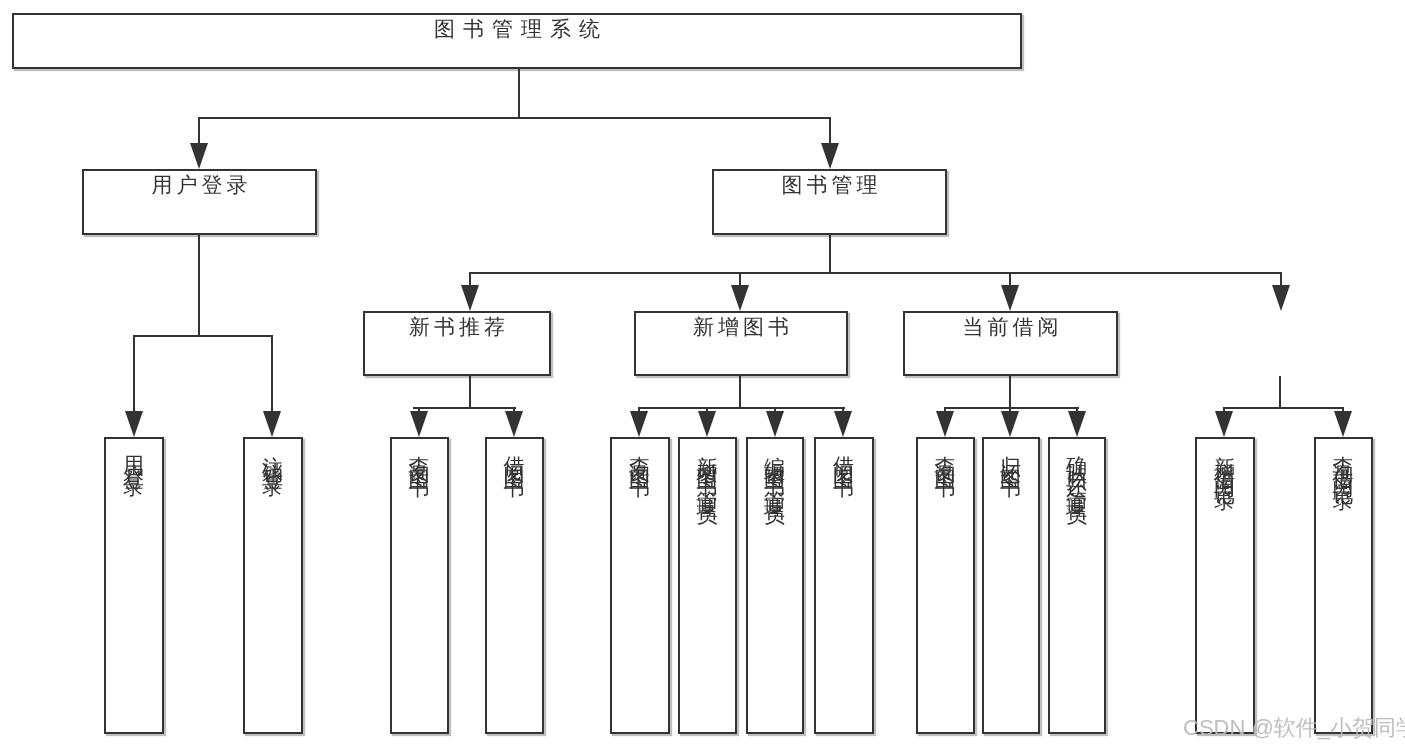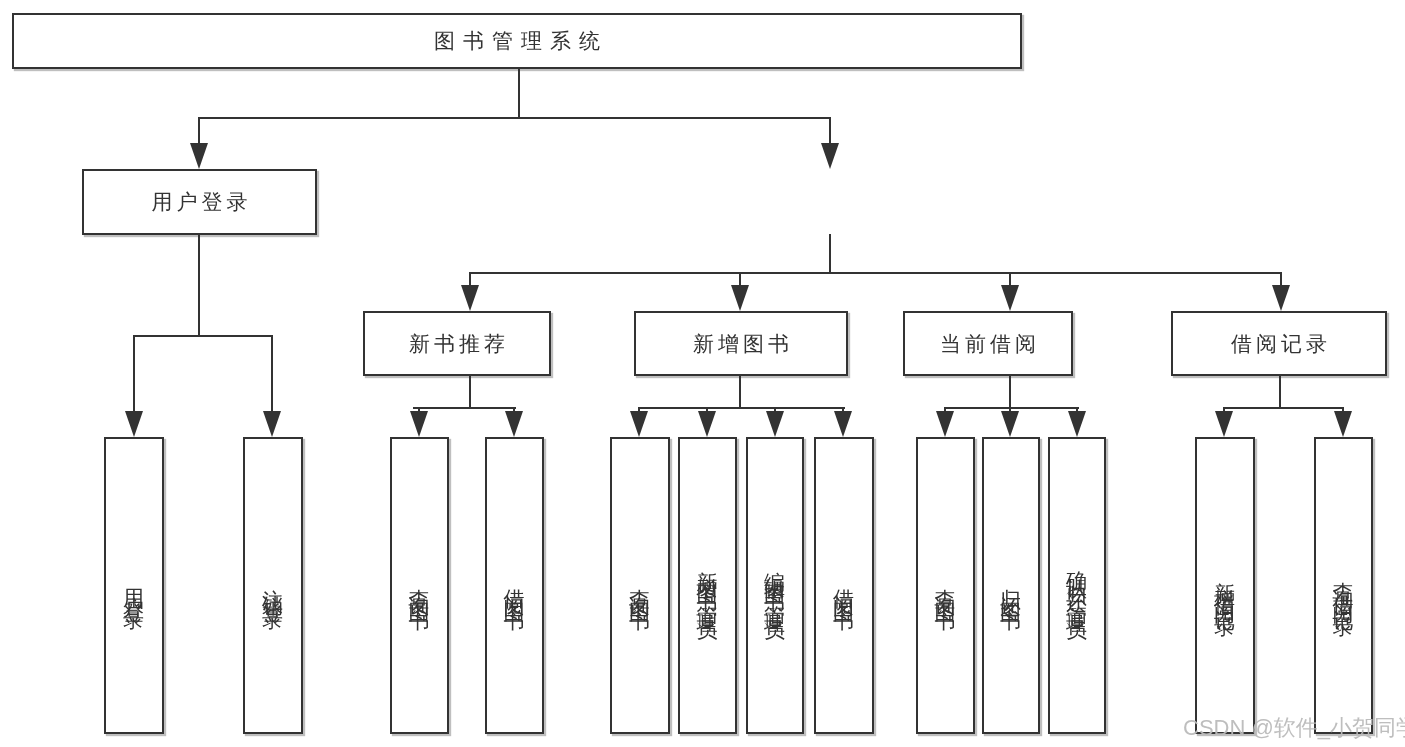--- a/index.html
+++ b/index.html
@@ -3,21 +3,21 @@
 <meta charset="utf-8">
 <style>
   html,body{margin:0;padding:0;background:#ffffff;}
   .canvas{
     position:relative;width:1405px;height:747px;background:#ffffff;overflow:hidden;
     font-family:"Liberation Sans",sans-serif;color:#333333;
   }
   .box{
     position:absolute;box-sizing:border-box;background:#ffffff;
     border:2px solid #333333;box-shadow:2px 2px 1px rgba(0,0,0,0.25);
-    display:flex;align-items:center;justify-content:center;
+    display:flex;align-items:flex-start;justify-content:center;
     font-size:21px;color:#333333;
   }
   .hbox span{letter-spacing:4px;text-indent:4px;white-space:nowrap;}
   .rootbox span{letter-spacing:8px;text-indent:8px;}
   .vbox span{
     writing-mode:vertical-rl;text-orientation:mixed;
     letter-spacing:7px;line-height:1;white-space:nowrap;
   }
   .line{position:absolute;background:#333333;}
   .arrow{
@@ -35,32 +35,32 @@
 
 <div class="canvas">
 
   <div class="box hbox rootbox" style="left:12px;top:13px;width:1010px;height:56px">
     <span>图书管理系统</span>
   </div>
 
   <div class="box hbox" style="left:82px;top:169px;width:235px;height:66px">
     <span>用户登录</span>
   </div>
+  <div class="box hbox" style="left:712px;top:169px;width:235px;height:66px">
+    <span>图书管理</span>
+  </div>
 
   <div class="box hbox" style="left:363px;top:311px;width:188px;height:65px">
     <span>新书推荐</span>
   </div>
   <div class="box hbox" style="left:634px;top:311px;width:214px;height:65px">
     <span>新增图书</span>
   </div>
-  <div class="box hbox" style="left:903px;top:311px;width:170px;height:65px">
+  <div class="box hbox" style="left:903px;top:311px;width:215px;height:65px">
     <span>当前借阅</span>
-  </div>
-  <div class="box hbox" style="left:1171px;top:311px;width:216px;height:65px">
-    <span>借阅记录</span>
   </div>
 
   <div class="box vbox" style="left:104px;top:437px;width:60px;height:297px">
     <span>用户登录</span>
   </div>
   <div class="box vbox" style="left:243px;top:437px;width:60px;height:297px">
     <span>注销登录</span>
   </div>
 
   <div class="box vbox" style="left:390px;top:437px;width:59px;height:297px">

